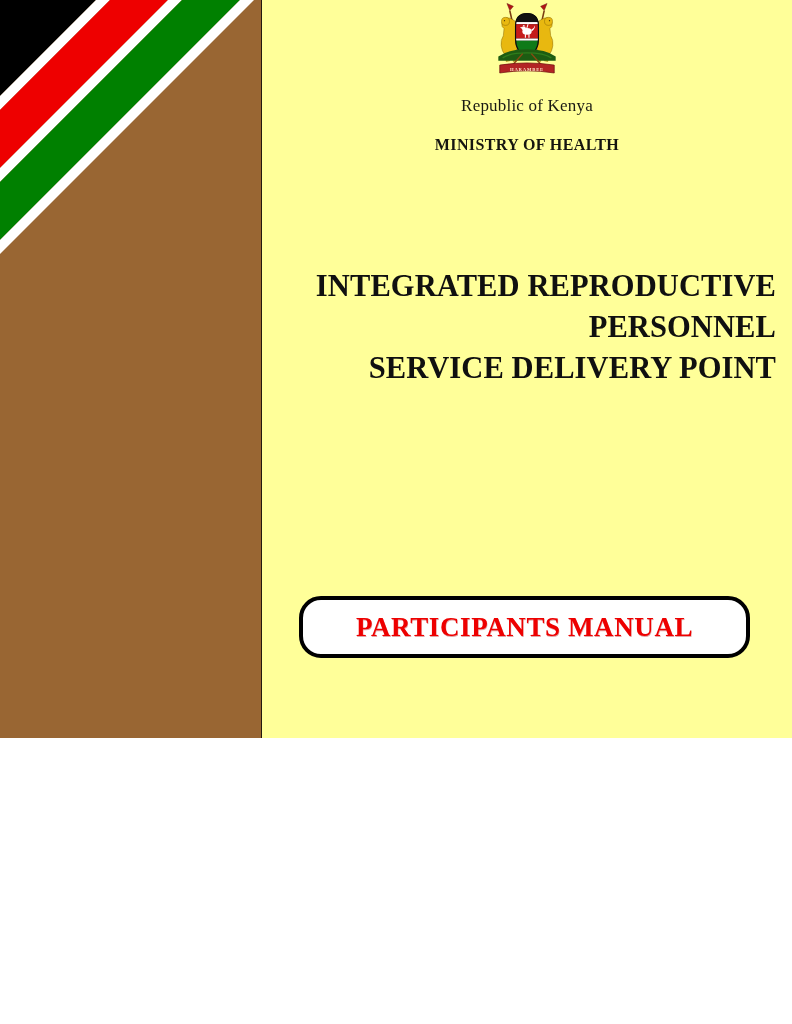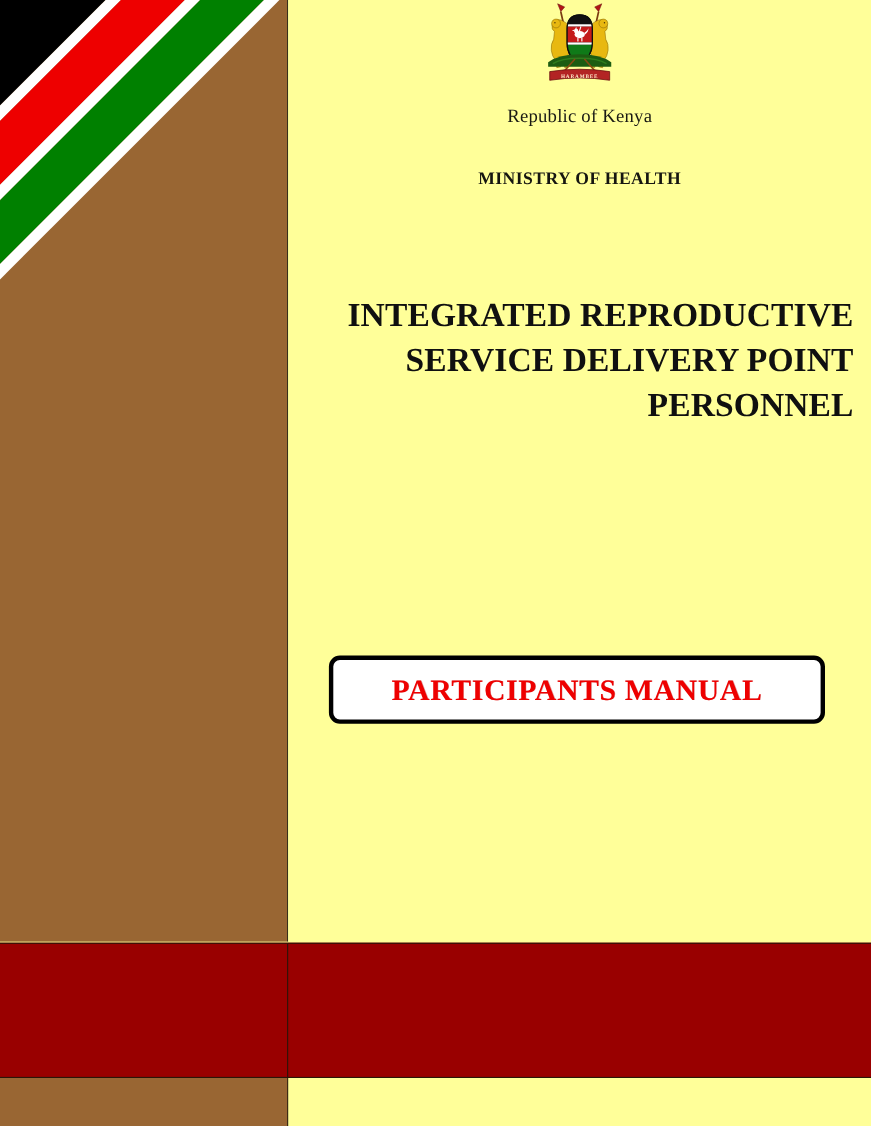--- a/index.html
+++ b/index.html
@@ -10,21 +10,21 @@
   body {
     width: 792px;
     height: 1024px;
     overflow: hidden;
     font-family: "Liberation Serif", "DejaVu Serif", serif;
   }
 
   #cover {
     position: relative;
     width: 792px;
-    height: 1024px;
+    height: 738px;
     overflow: hidden;
     background: #ffff99;
   }
 
   
   .left-column {
     position: absolute;
     left: 0;
     top: 0;
     width: 261px;
@@ -85,21 +85,21 @@
     width: 530px;
     text-align: center;
     font-size: 17px;
     font-weight: normal;
     color: #1a1a14;
     letter-spacing: 0.2px;
   }
   .ministry-line {
     position: absolute;
     left: 0;
-    top: 154px;
+    top: 136px;
     width: 530px;
     text-align: center;
     font-size: 16px;
     font-weight: bold;
     color: #151510;
     letter-spacing: 0.4px;
   }
 
   
   .main-title {
@@ -119,21 +119,21 @@
 
   
   .manual-box {
     position: absolute;
     left: 37px;
     top: 596px;
     width: 451px;
     height: 62px;
     background: #ffffff;
     border: 4px solid #000000;
-    border-radius: 10px;
+    border-radius: 22px;
     box-sizing: border-box;
     display: flex;
     align-items: center;
     justify-content: center;
   }
   .manual-box-label {
     color: #ee0000;
     font-size: 27px;
     font-weight: bold;
     letter-spacing: 0.6px;
@@ -270,22 +270,22 @@
         <path d="M12 88 q38 -6 76 0 l0 11 q-38 -6 -76 0 z" fill="#b32424" stroke="#6d1010" stroke-width="1"></path>
         <text x="50" y="96.5" font-family="Liberation Serif, serif" font-size="6.6" font-weight="bold" fill="#ffe9c9" text-anchor="middle" letter-spacing="1.1">HARAMBEE</text>
       </svg>
     </div>
 
     <div class="country-line">Republic of Kenya</div>
     <div class="ministry-line">MINISTRY OF HEALTH</div>
 
     <div class="main-title">
       <span class="tline">INTEGRATED REPRODUCTIVE</span>
+      <span class="tline">PERSONNEL</span>
       <span class="tline">SERVICE DELIVERY POINT</span>
-      <span class="tline">PERSONNEL</span>
     </div>
 
     <div class="manual-box">
       <span class="manual-box-label">PARTICIPANTS MANUAL</span>
     </div>
   </div>
 
   <div class="band-red">
     <div class="band-red-divider"></div>
   </div>

